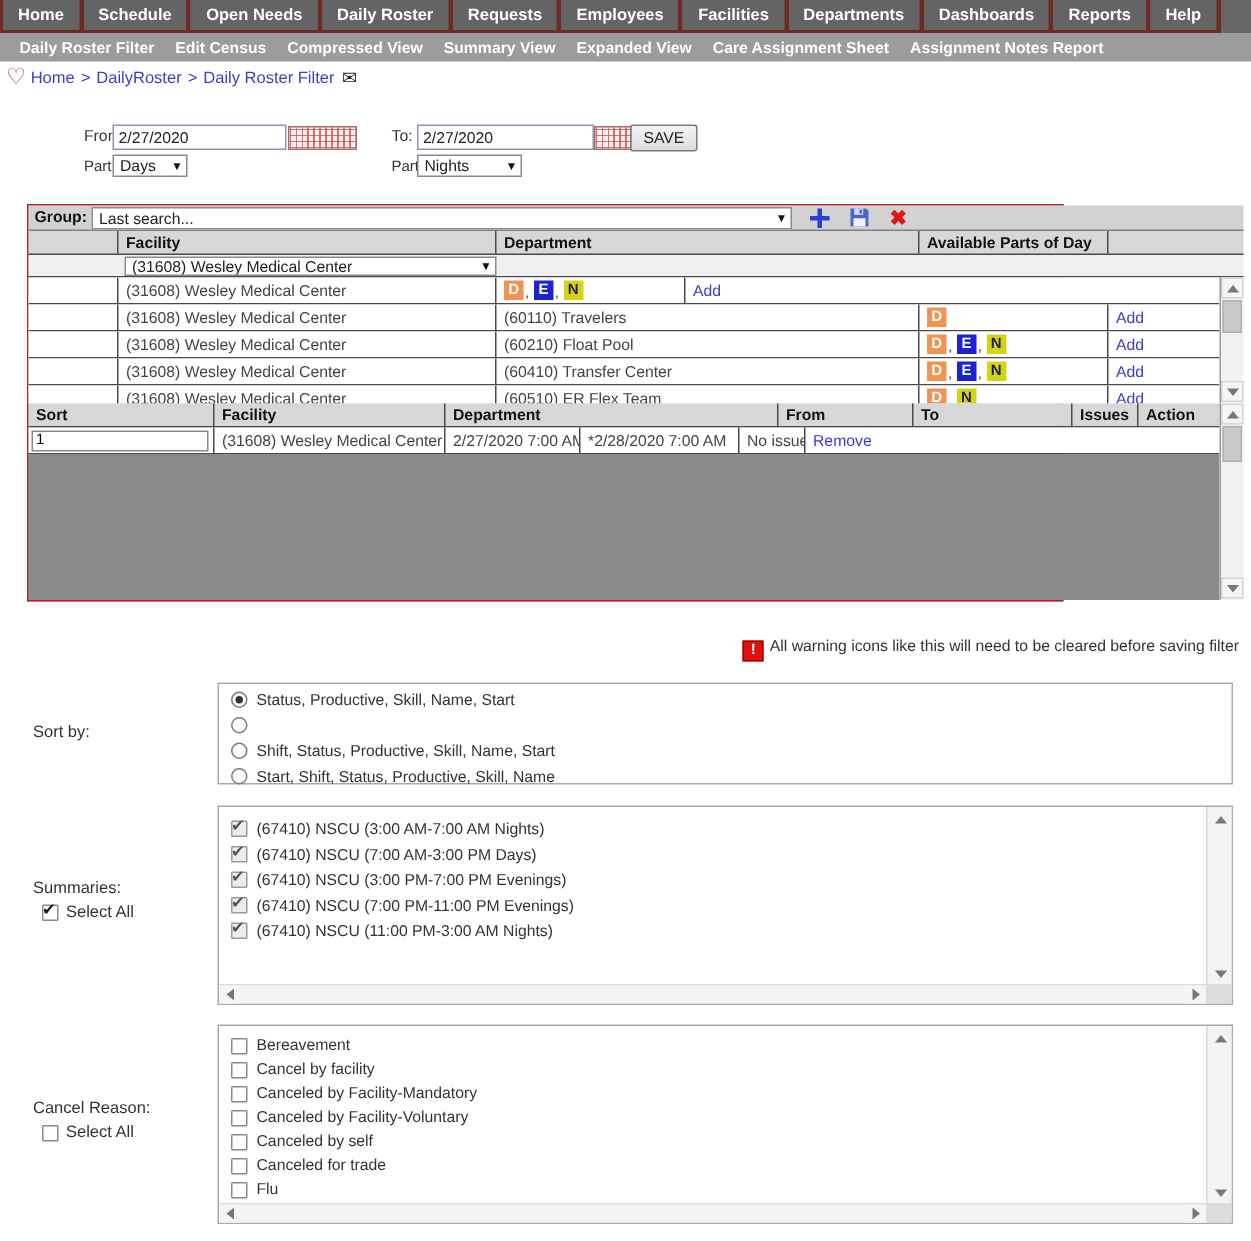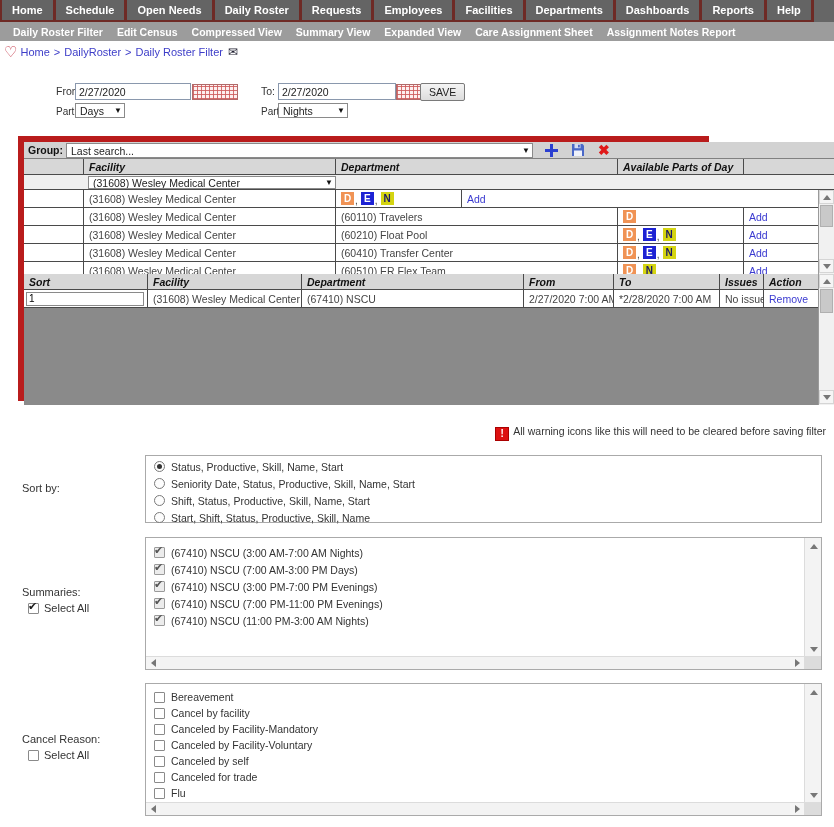--- a/index.html
+++ b/index.html
@@ -26,28 +26,28 @@
   .frow{position:absolute;left:0;width:834px;height:18px;}
   .frow > *{position:absolute;top:0;padding-left:28px;}
   .flabel{font-size:10.5px;color:#333;line-height:17px;white-space:nowrap;}
   .txt{height:15px;border:1px solid #8a98ad;font-family:"Liberation Sans",sans-serif;font-size:10.5px;padding:0 3px;color:#222;box-sizing:content-box;}
   .cal{display:inline-block;width:16px;height:14px;margin-top:1px;border:1px solid #b06a6a;background-color:#fdf0f0;background-image:repeating-linear-gradient(90deg,rgba(205,90,90,.85) 0 1px,transparent 1px 4px),repeating-linear-gradient(0deg,rgba(205,90,90,.85) 0 1px,transparent 1px 4px);cursor:pointer;}
   .savebtn{height:18px;padding:0 8px;background:linear-gradient(#f4f4f4,#dcdcdc);border:1px solid #7a7a7a;border-radius:2px;font-family:"Liberation Sans",sans-serif;font-size:10.5px;color:#222;cursor:pointer;}
   .fsel{display:inline-flex;align-items:center;justify-content:space-between;height:15px;background:#fff;border:1px solid #8a8a8a;font-size:10.5px;color:#222;padding:0 2px 0 4px;box-sizing:border-box;cursor:pointer;white-space:nowrap;overflow:hidden;}
   .fsel .arrow{font-size:8px;color:#111;margin-left:4px;}
 
   
-  .block{position:absolute;left:18px;top:136px;width:691px;height:265px;border:6px solid #b91c1c;box-sizing:border-box;background:#a3a3a3;}
+  .block{position:absolute;left:18px;top:136px;width:691px;height:265px;border:1px solid #b91c1c;box-sizing:border-box;background:#a3a3a3;}
   .group-row{position:absolute;left:0;top:0;width:810px;height:17px;background:#d2d2d2;border-bottom:1px solid #808080;box-sizing:border-box;}
   .glabel{position:absolute;left:4px;top:2px;font-weight:bold;font-size:10.5px;color:#111;}
   .gsel{position:absolute;left:42px;top:1px;width:467px;}
   .gicon{position:absolute;top:0px;cursor:pointer;height:16px;display:flex;align-items:center;}
   .icon-x{color:#e01818;font-weight:bold;font-size:14px;line-height:15px;}
 
-  .grid-hdr{position:absolute;left:0;display:flex;background:#d7d7d7;border-bottom:1px solid #4a4a4a;box-sizing:border-box;font-weight:bold;font-size:10.5px;color:#111;font-style:italic;}
+  .grid-hdr{position:absolute;left:0;display:flex;background:#d7d7d7;border-bottom:1px solid #4a4a4a;box-sizing:border-box;font-weight:bold;font-size:10.5px;color:#111;}
   .cell{height:100%;box-sizing:border-box;border-right:1px solid #4a4a4a;padding-left:5px;display:flex;align-items:center;overflow:hidden;white-space:nowrap;}
   .cell:last-child{border-right:none;}
   .c0{width:60px}.c1{width:252px}.c2{width:282px}.c3{width:126px}.c4{width:90px}
   .c4b{width:74px}
   .s0{width:124px}.s1{width:154px}.s2{width:222px}.s3{width:90px}.s4{width:106px}.s5{width:44px}.s6{width:54px}
 
   .dd-row{position:absolute;left:0;top:33px;width:810px;height:15px;background:#efefef;border-bottom:1px solid #4a4a4a;box-sizing:border-box;display:flex;}
   .facsel{position:absolute;left:64px;top:1px;width:248px;height:13px;}
 
   .av-rows{position:absolute;left:0;top:48px;width:794px;height:84px;overflow:hidden;background:#fff;}
@@ -280,21 +280,20 @@
         <div class="cell s4">To</div>
         <div class="cell s5">Issues</div>
         <div class="cell s6">Action</div>
       </div>
     <div class="sel-rows" id="selRows">
         <div class="sel-row">
           <div class="cell s0" style="padding-left: 0px;">
             <input class="sort-input" value="1" style="">
           </div>
           <div class="cell s1">(31608) Wesley Medical Center</div>
-          <div class="cell s2">(67410) NSCU</div>
           <div class="cell s3">2/27/2020 7:00 AM</div>
           <div class="cell s4">*2/28/2020 7:00 AM</div>
           <div class="cell s5">No issues</div>
           <div class="cell s6">
             <span class="lnk">Remove</span>
           </div>
         </div>
       </div>
     <div class="filler"></div>
 
@@ -314,21 +313,20 @@
   </div>
 
   <span class="sec-label" style="top:482px">Sort by:</span>
   <div class="sec-box" id="sortBox" style="top:455px;height:68px;padding-top:2px">
       <div class="opt-row">
         <span class="radio sel"></span>
         <span class="lbl">Status, Productive, Skill, Name, Start</span>
       </div>
       <div class="opt-row">
         <span class="radio"></span>
-        <span class="lbl">Seniority Date, Status, Productive, Skill, Name, Start</span>
       </div>
       <div class="opt-row">
         <span class="radio"></span>
         <span class="lbl">Shift, Status, Productive, Skill, Name, Start</span>
       </div>
       <div class="opt-row">
         <span class="radio"></span>
         <span class="lbl">Start, Shift, Status, Productive, Skill, Name</span>
       </div>
     </div>

